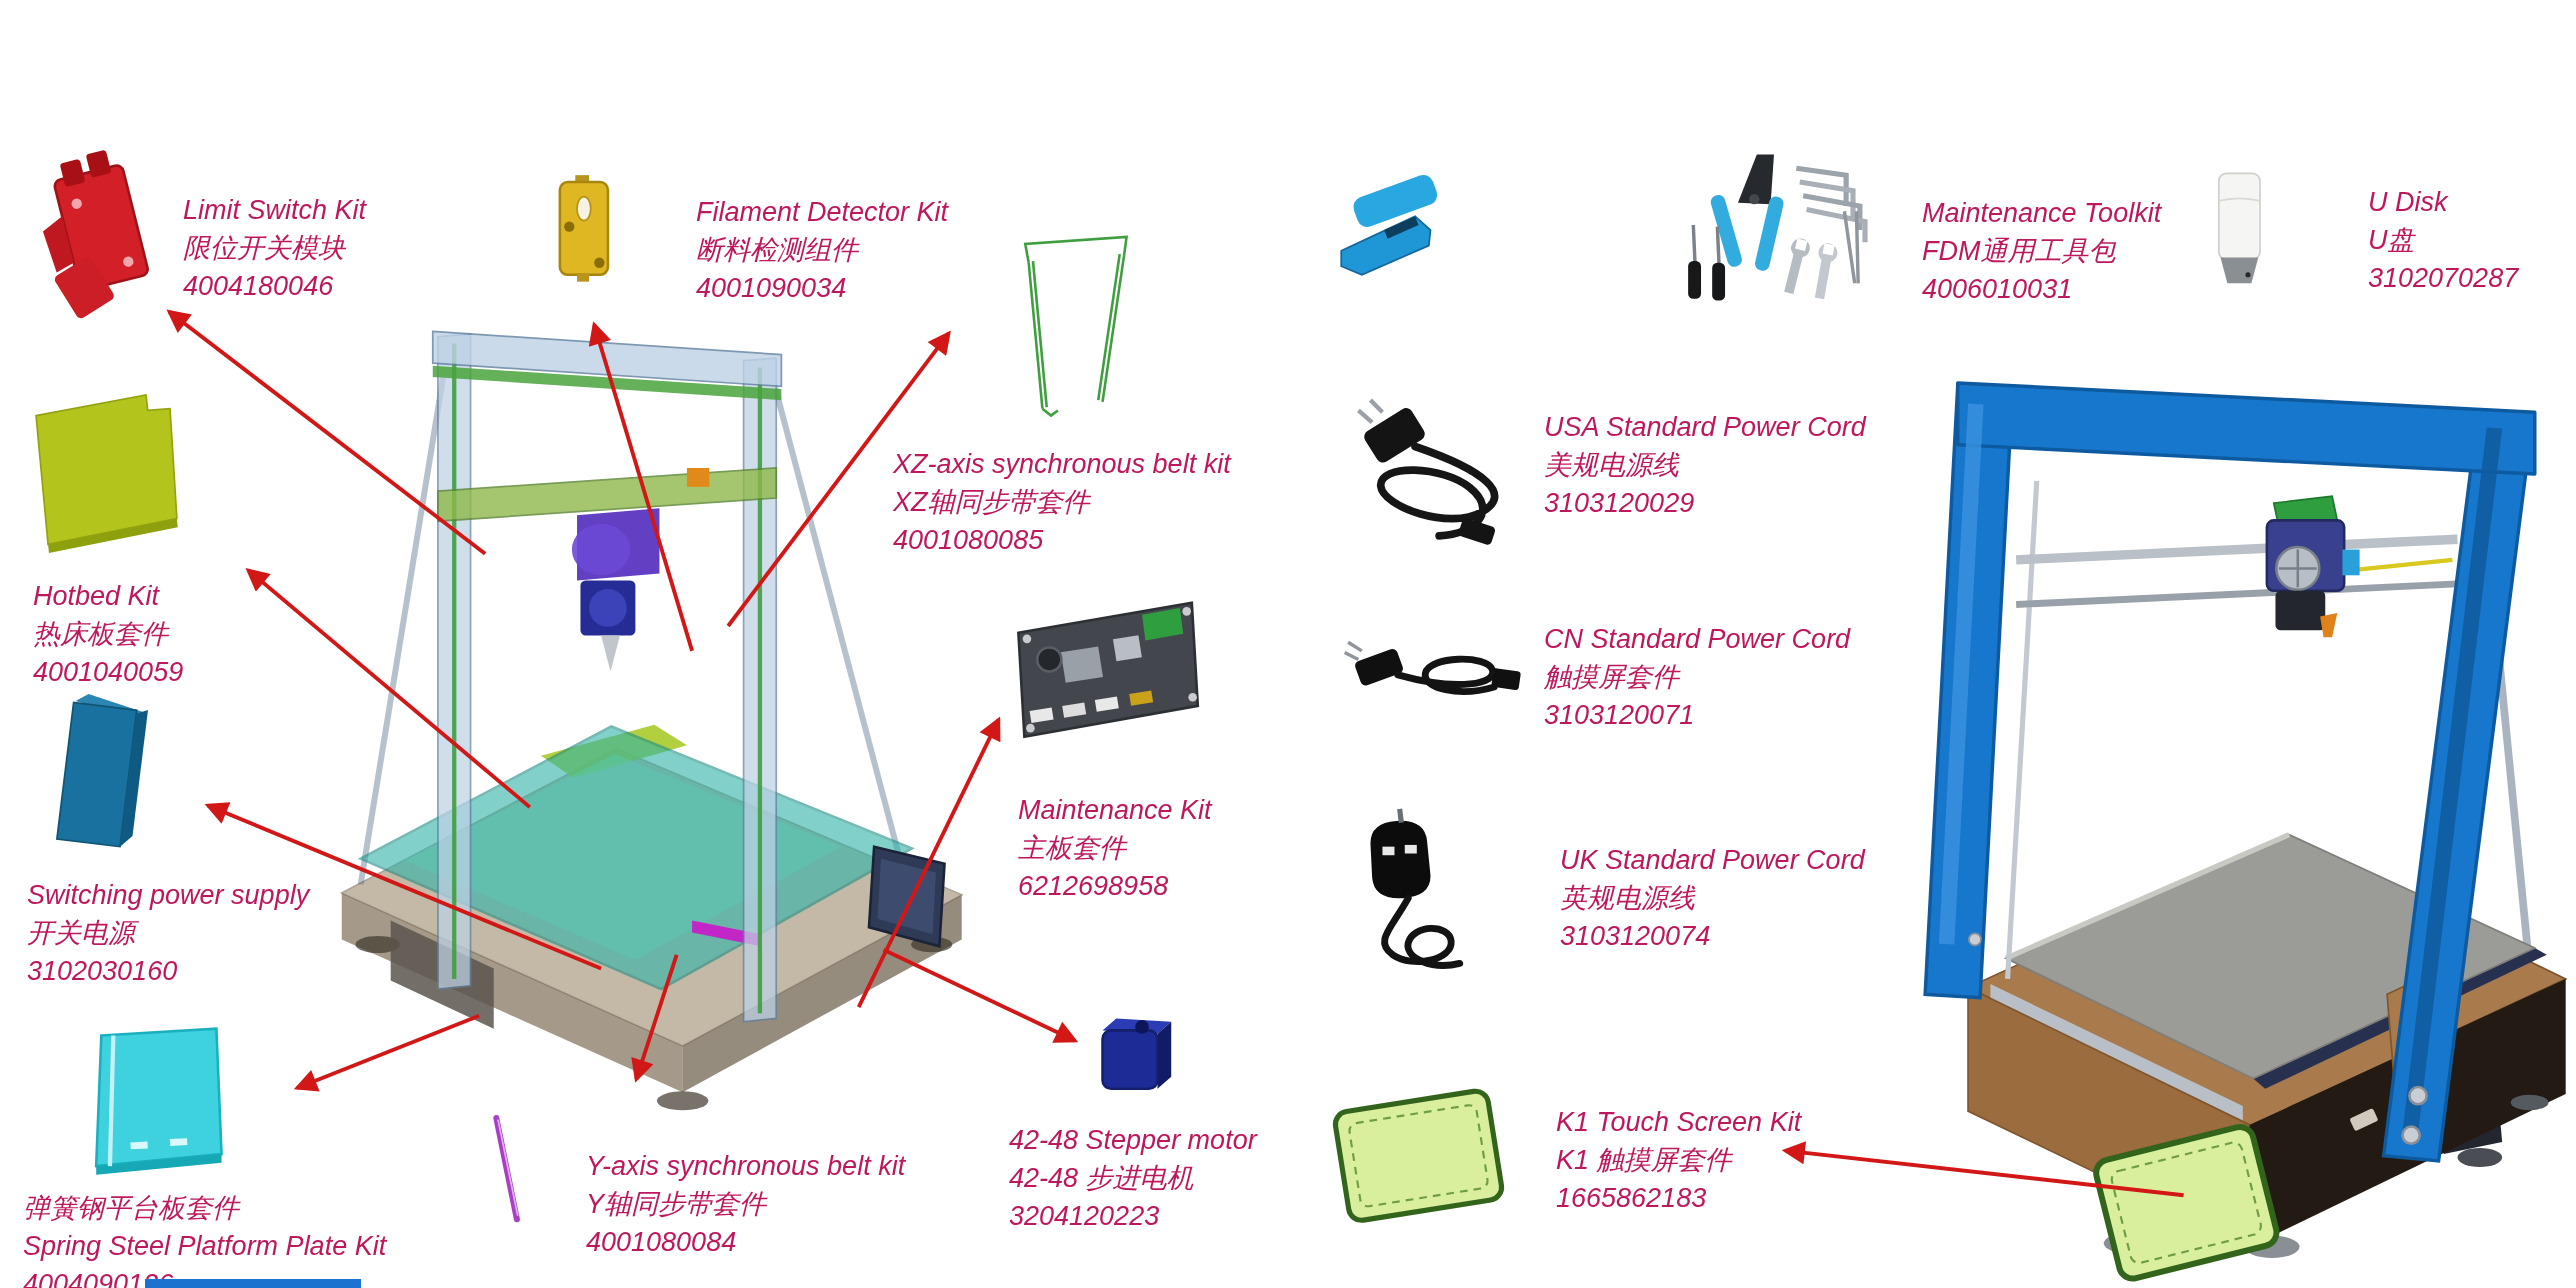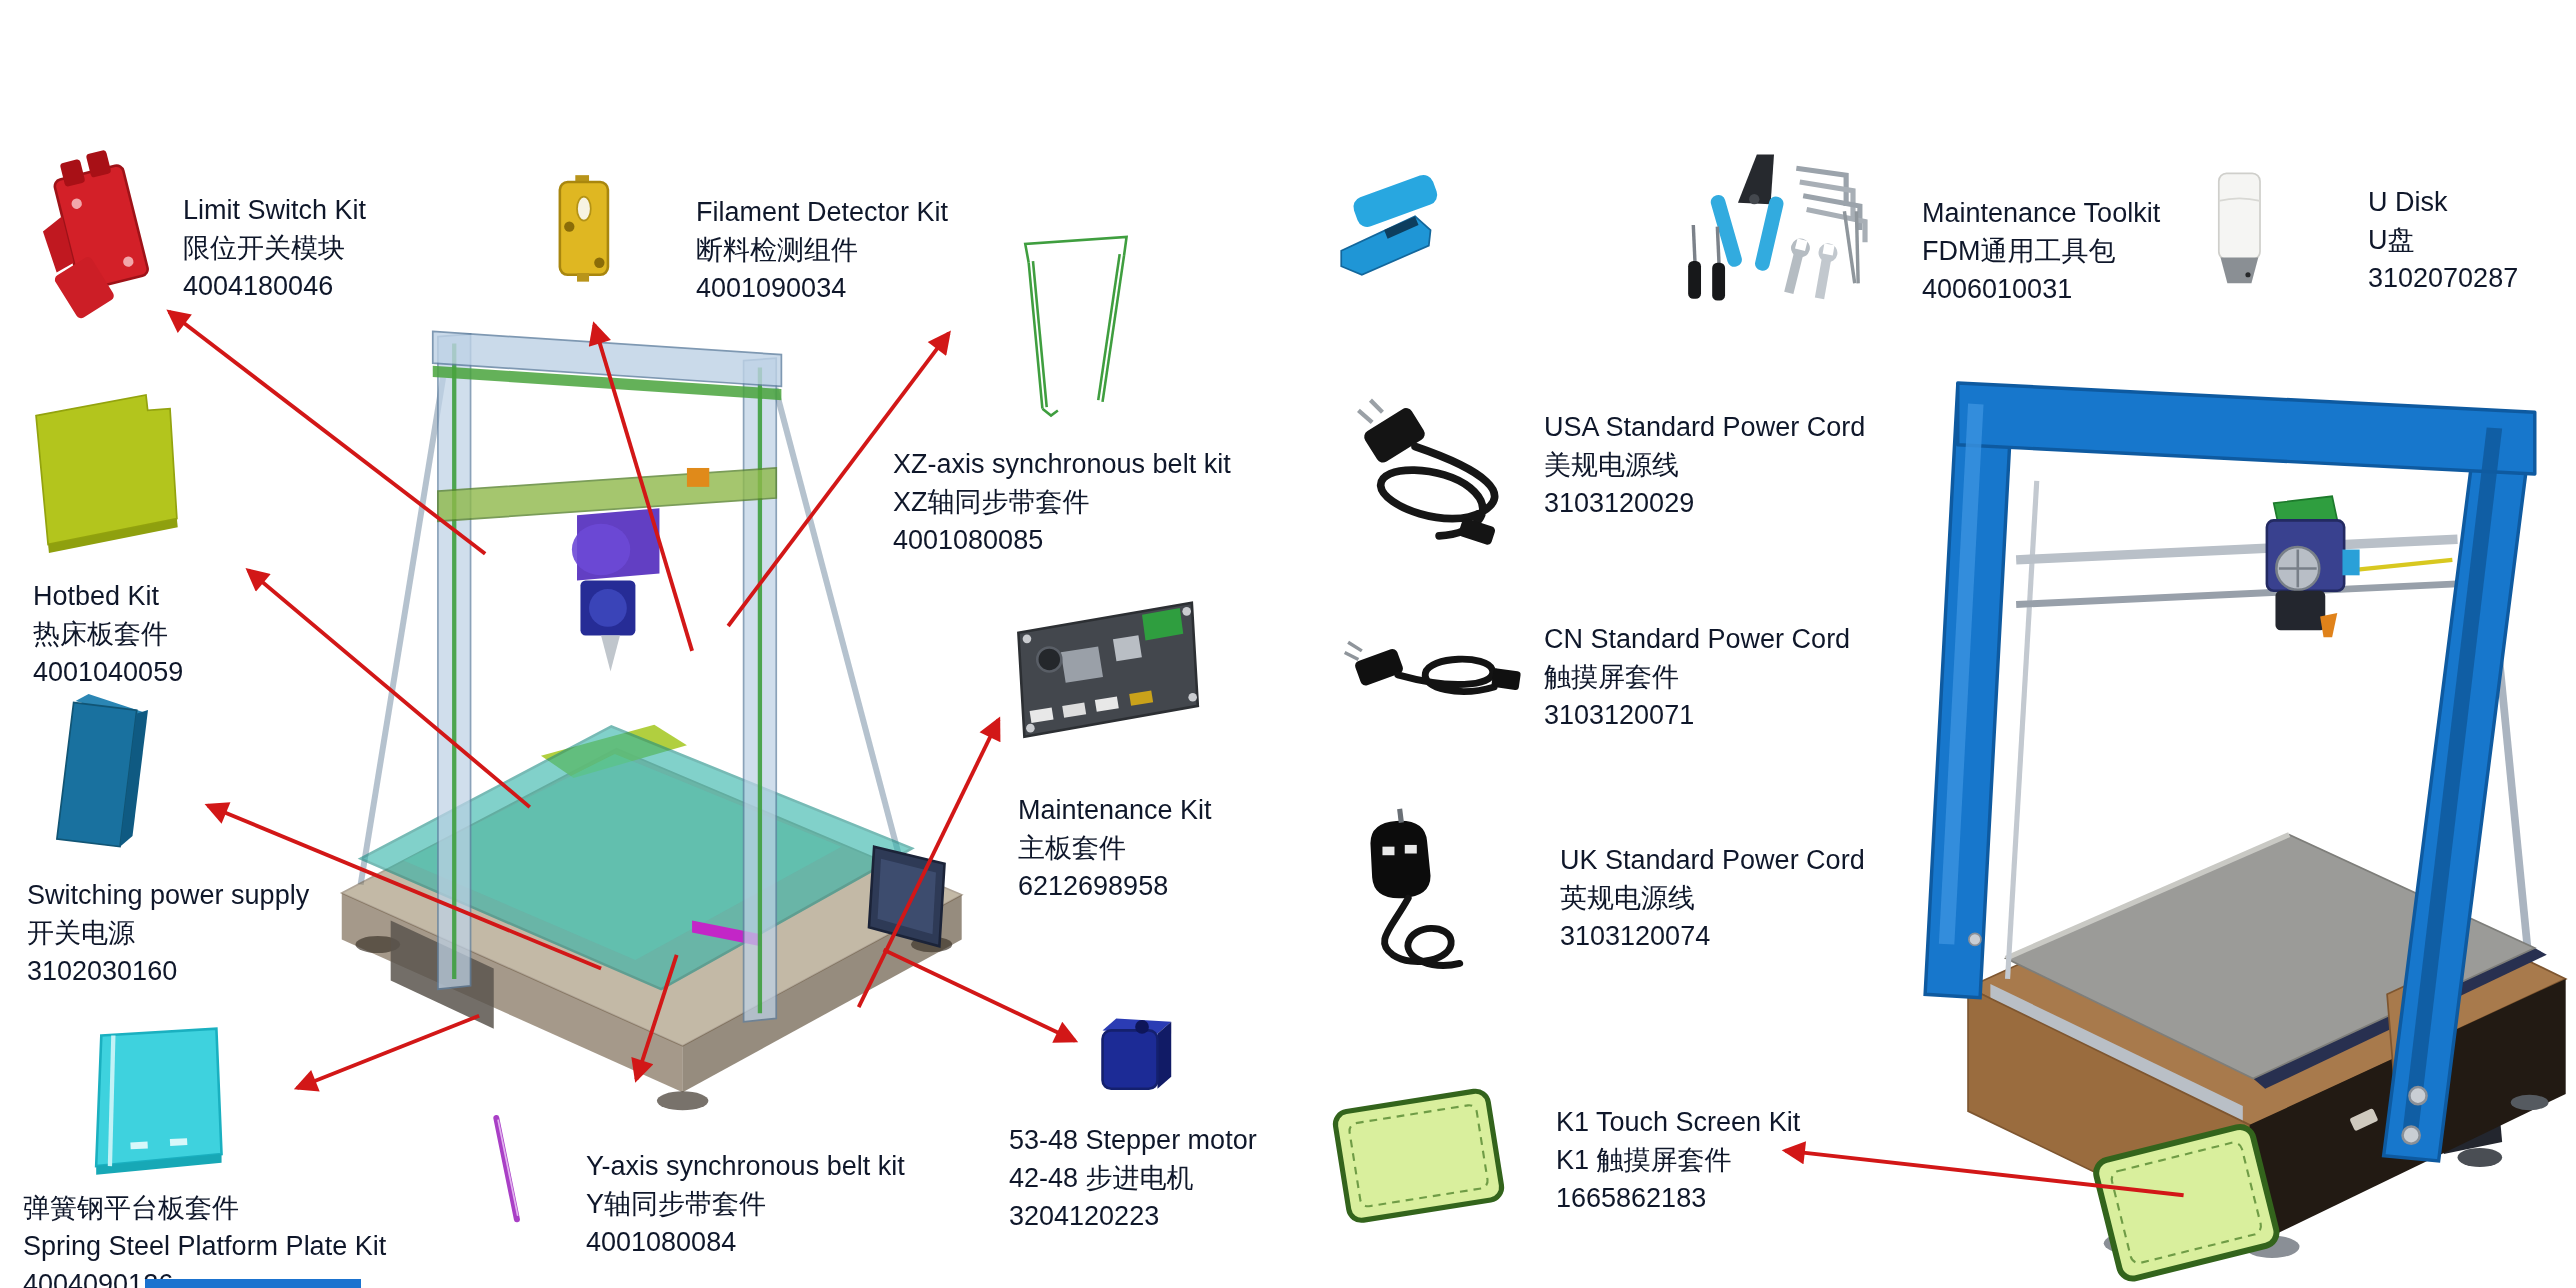--- a/index.html
+++ b/index.html
@@ -1,19 +1,19 @@
 <!DOCTYPE html>
 <html style="font-size:13.7px"><head>
 <meta charset="utf-8">
 <style>
   html,body{margin:0;padding:0;background:#fff;}
   #canvas{position:relative;width:2576px;height:1288px;background:#ffffff;overflow:hidden;
           font-family:"Liberation Sans",sans-serif;}
   svg.layer{position:absolute;left:0;top:0;}
-  .label{position:absolute;color:#0f172a;font-size:27px;line-height:38px;white-space:nowrap;}
+  .label{position:absolute;color:#be185d;font-size:27px;line-height:38px;white-space:nowrap;font-style:italic;}
   .label span{display:block;}
   .bluestrip{position:absolute;background:#1b73cf;}
 </style>
 </head>
 <body>
 
 <div id="canvas">
 
 <svg class="layer" width="2576" height="1288" viewBox="0 0 3000 1500">
   <defs>
@@ -302,21 +302,21 @@
   <span>4001080084</span>
 </div>
 
 <div class="label" style="left:1018px;top:791px">
   <span>Maintenance Kit</span>
   <span>主板套件</span>
   <span>6212698958</span>
 </div>
 
 <div class="label" style="left:1009px;top:1121px">
-  <span>53-48 Stepper motor</span>
+  <span>42-48 Stepper motor</span>
   <span>42-48 步进电机</span>
   <span>3204120223</span>
 </div>
 
 
 <div class="label" style="left:1922px;top:194px">
   <span>Maintenance Toolkit</span>
   <span>FDM通用工具包</span>
   <span>4006010031</span>
 </div>

